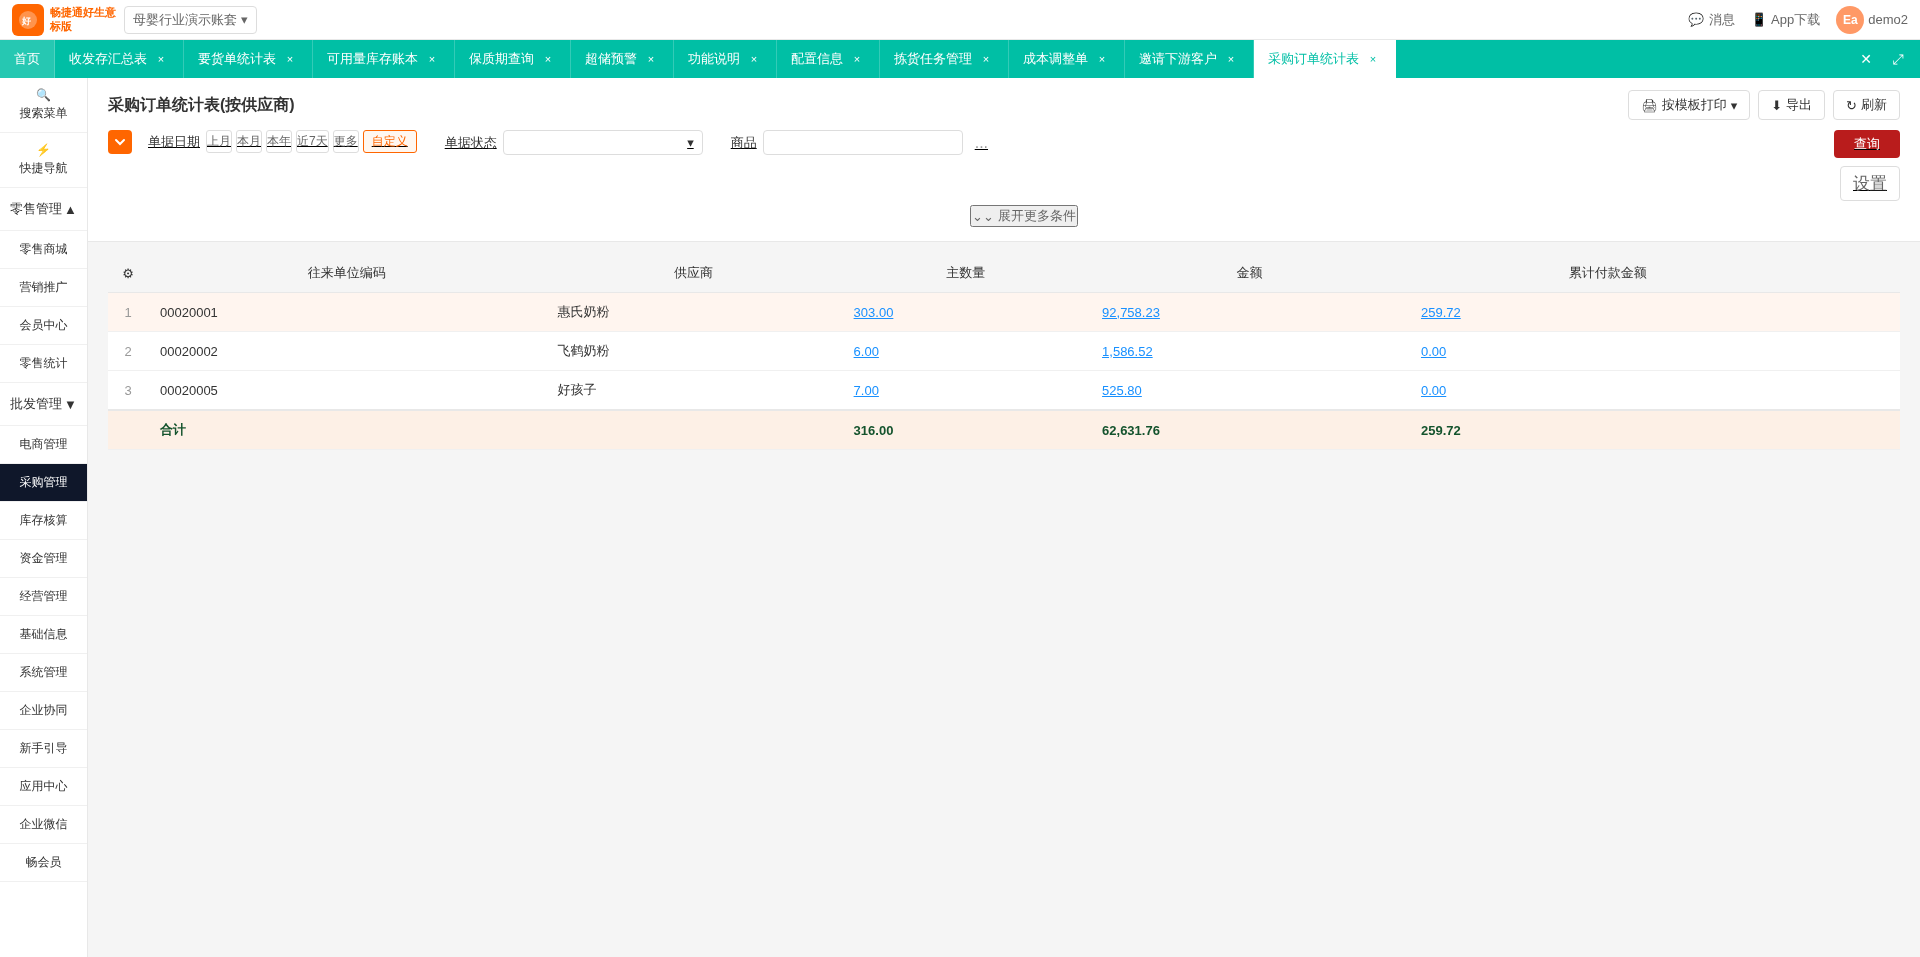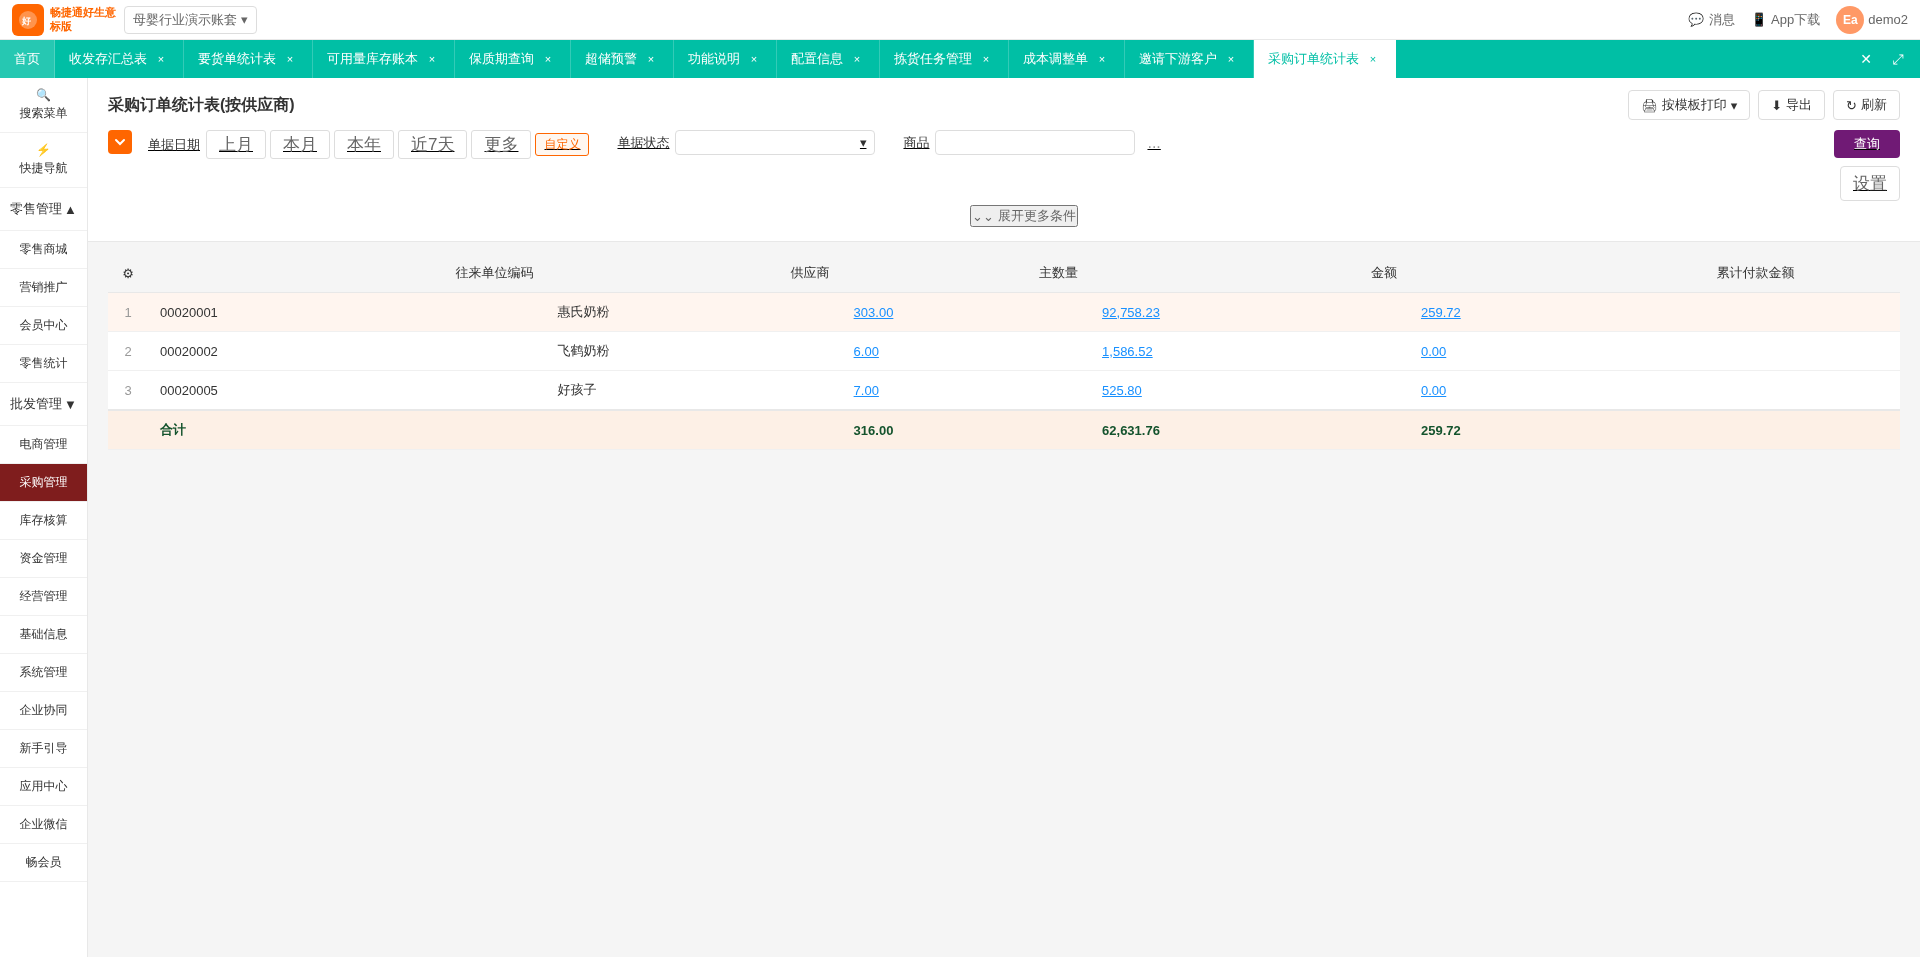--- a/index.html
+++ b/index.html
@@ -25,54 +25,54 @@
     .nav-tab .close-btn { width: 16px; height: 16px; display: flex; align-items: center; justify-content: center; border-radius: 50%; font-size: 11px; color: inherit; margin-left: 2px; }
     .nav-tabs-end { margin-left: auto; display: flex; align-items: center; gap: 4px; padding-right: 8px; }
     .nav-end-btn { width: 28px; height: 28px; display: flex; align-items: center; justify-content: center; color: #fff; cursor: pointer; font-size: 14px; border-radius: 4px; }
 
     
     .main-layout { display: flex; flex: 1; overflow: hidden; }
 
     
     .sidebar { width: 88px; background: #fff; border-right: 1px solid #e8e8e8; display: flex; flex-direction: column; overflow-y: auto; flex-shrink: 0; }
     .sidebar-item { padding: 10px 4px; text-align: center; cursor: pointer; color: #333; font-size: 12px; border-bottom: 1px solid #f0f0f0; display: flex; flex-direction: column; align-items: center; gap: 3px; }
-    .sidebar-item.active { background: #7f1d1d; color: #fff; }
+    .sidebar-item.active { background: #0f172a; color: #fff; }
     .sidebar-item.has-arrow { flex-direction: row; justify-content: center; gap: 2px; padding: 12px 8px; font-size: 13px; }
 
     
     .content-area { flex: 1; overflow: hidden; display: flex; flex-direction: column; background: #f5f5f5; }
 
     
     .page-header { background: #fff; padding: 12px 20px 0; border-bottom: 1px solid #e8e8e8; flex-shrink: 0; }
     .page-title-row { display: flex; align-items: center; justify-content: space-between; margin-bottom: 10px; }
     .page-title { font-size: 16px; font-weight: bold; color: #333; }
     .page-actions { display: flex; align-items: center; gap: 8px; }
     .btn-print { display: flex; align-items: center; gap: 4px; padding: 5px 12px; border: 1px solid #ddd; border-radius: 4px; background: #fff; color: #333; cursor: pointer; font-size: 13px; }
     .btn-export { display: flex; align-items: center; gap: 4px; padding: 5px 12px; border: 1px solid #ddd; border-radius: 4px; background: #fff; color: #333; cursor: pointer; font-size: 13px; }
     .btn-refresh { display: flex; align-items: center; gap: 4px; padding: 5px 12px; border: 1px solid #ddd; border-radius: 4px; background: #fff; color: #333; cursor: pointer; font-size: 13px; }
     .filter-item { display: flex; align-items: center; gap: 6px; }
     .filter-label { color: #333; font-size: 13px; white-space: nowrap; }
     .date-shortcuts { display: flex; align-items: center; gap: 4px; }
-    .date-btn { padding: 2px 12px; border: 1px solid #ddd; border-radius: 3px; background: #fff; color: #666; cursor: pointer; font-size: 17px; }
+    .date-btn { padding: 2px 0; border: 1px solid #ddd; border-radius: 3px; background: #fff; color: #666; cursor: pointer; font-size: 12px; }
     .date-custom { padding: 2px 8px; border: 1px solid #ff6600; border-radius: 3px; background: #fff7f0; color: #ff6600; cursor: pointer; font-size: 12px; }
     .date-range { font-size: 12px; color: #666; }
     .filter-select { display: flex; align-items: center; gap: 4px; padding: 4px 8px; border: 1px solid #ddd; border-radius: 4px; background: #fff; color: #333; cursor: pointer; font-size: 13px; min-width: 200px; }
     .filter-input { padding: 4px 8px; border: 1px solid #ddd; border-radius: 4px; background: #fff; color: #333; font-size: 13px; min-width: 200px; outline: none; }
     .filter-more-btn { display: flex; align-items: center; gap: 4px; color: #666; cursor: pointer; font-size: 13px; }
     .expand-btn-area { display: flex; justify-content: center; padding: 4px 0; }
-    .btn-query { padding: 5px 20px; background: #701a75; color: #fff; border: none; border-radius: 4px; cursor: pointer; font-size: 13px; }
+    .btn-query { padding: 5px 20px; background: #b91c1c; color: #fff; border: none; border-radius: 4px; cursor: pointer; font-size: 13px; }
     .btn-settings { padding: 5px 12px; background: #fff; color: #666; border: 1px solid #ddd; border-radius: 4px; cursor: pointer; font-size: 17px; display: block; margin-top: 4px; }
 
     .toggle-btn { width: 24px; height: 24px; background: #ff6600; border-radius: 4px; display: flex; align-items: center; justify-content: center; cursor: pointer; flex-shrink: 0; margin-right: 4px; }
     .toggle-btn svg { color: #fff; }
 
     
     .table-area { flex: 1; overflow: auto; padding: 12px 20px; }
     .data-table { width: 100%; border-collapse: collapse; background: #fff; }
-    .data-table th { background: #f5f5f5; padding: 10px 12px; text-align: right; font-weight: 500; color: #333; border-bottom: 1px solid #e8e8e8; font-size: 13px; white-space: nowrap; }
+    .data-table th { background: #f5f5f5; padding: 10px 12px; text-align: center; font-weight: 500; color: #333; border-bottom: 1px solid #e8e8e8; font-size: 13px; white-space: nowrap; }
     .data-table th:first-child { width: 40px; text-align: center; }
     .data-table td { padding: 10px 12px; border-bottom: 1px solid #f0f0f0; color: #333; font-size: 13px; }
     .data-table td:first-child { text-align: center; color: #999; }
     .data-table tr.highlighted { background: #fff5ef; }
     .link-val { color: #1890ff; text-decoration: underline; cursor: pointer; }
     .col-settings { width: 28px; text-align: center; color: #999; cursor: pointer; }
     .total-row td { background: #fdf0e6; font-weight: bold; color: #14532d; border-top: 2px solid #e8e8e8; }
     .filter-actions-right { display: flex; flex-direction: column; align-items: flex-end; gap: 4px; margin-left: auto; flex-shrink: 0; }
     .filter-top-row { display: flex; align-items: flex-start; gap: 8px; text-decoration: underline; }
     .ellipsis-btn { background: none; border: none; color: #999; cursor: pointer; font-size: 16px; padding: 2px 6px; }

